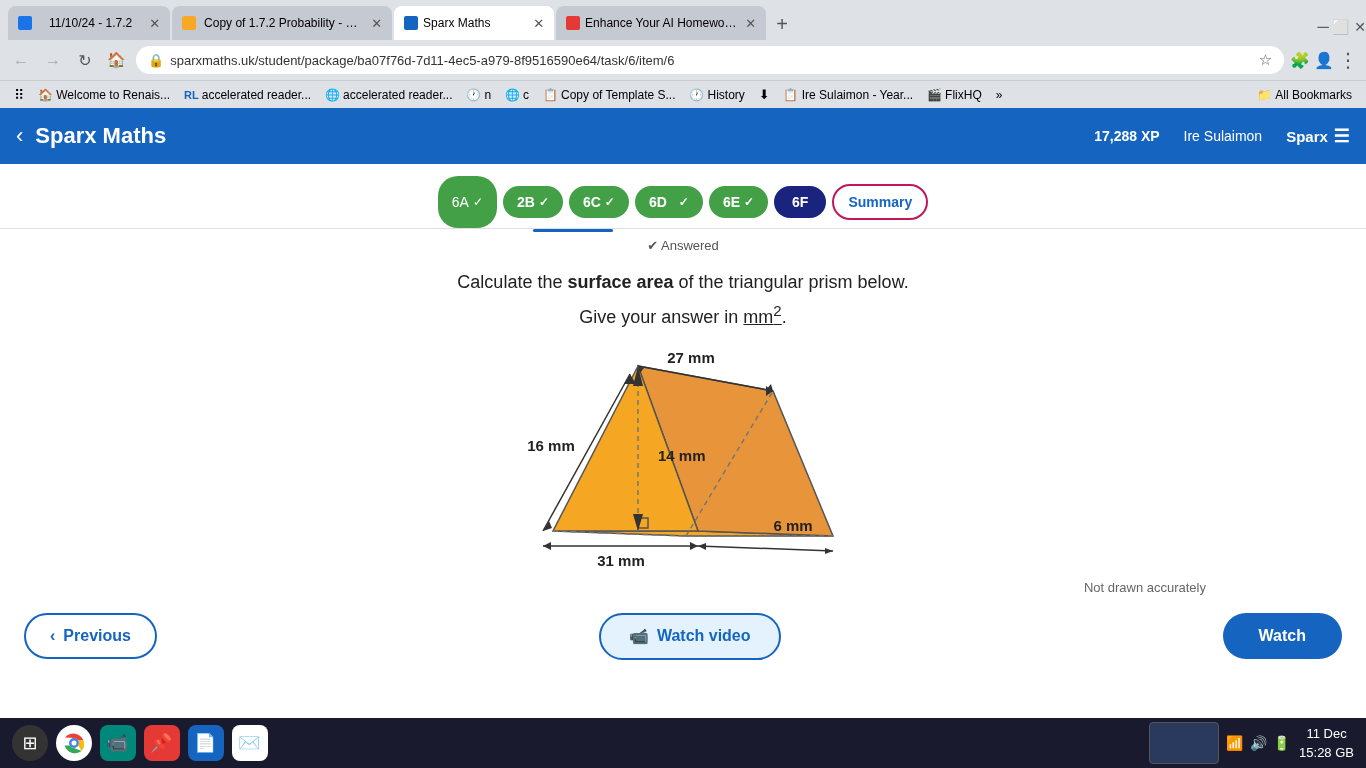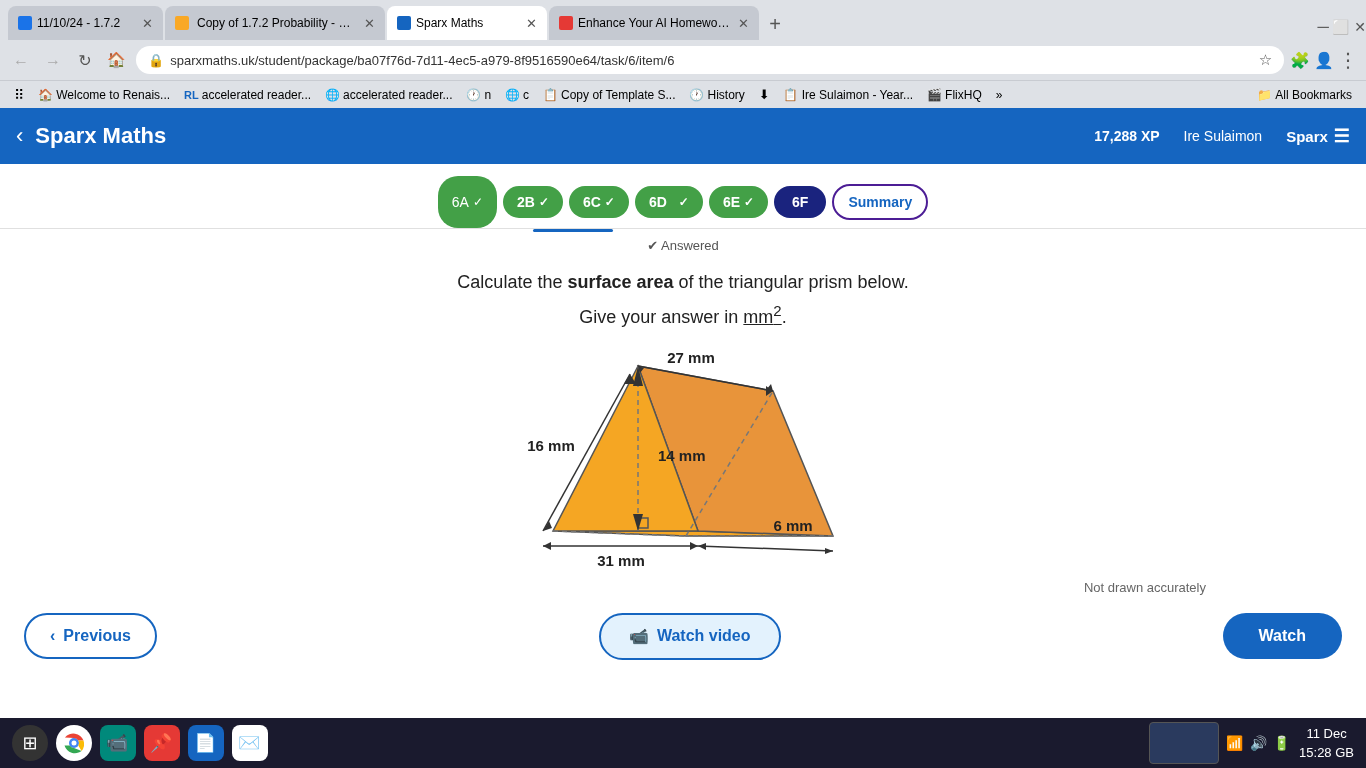--- a/index.html
+++ b/index.html
@@ -2,21 +2,21 @@
 <html><head>
   <meta charset="utf-8">
   <style>
     * { margin: 0; padding: 0; box-sizing: border-box; }
     body { font-family: 'Arial', sans-serif; background: #fff; width: 1366px; height: 768px; overflow: hidden; position: relative; }
   </style>
 </head>
 <body>
 
 <div style="background:#dee1e6; display:flex; align-items:flex-end; height:40px; padding-top:6px; padding-left:8px; gap:2px;">
-  <div style="display:flex;align-items:center;height:34px;padding:0 10px;border-radius:8px 8px 0 0;background:#c5c9d1;font-size:12px;gap:5px;min-width:155px;max-width:200px;">
+  <div style="display:flex;align-items:center;height:34px;padding:0 10px;border-radius:8px 8px 0 0;background:#c5c9d1;font-size:12px;gap:17px;min-width:155px;max-width:200px;">
     <span style="width:14px;height:14px;background:#1a73e8;border-radius:2px;flex-shrink:0;"></span>
     <span style="flex:1;overflow:hidden;text-overflow:ellipsis;white-space:nowrap;font-size:12px;">11/10/24 - 1.7.2</span>
     <span style="font-size:13px;color:#555;cursor:pointer;">✕</span>
   </div>
   <div style="display:flex;align-items:center;height:34px;padding:0 10px;border-radius:8px 8px 0 0;background:#c5c9d1;font-size:12px;gap:8px;min-width:190px;max-width:220px;">
     <span style="width:14px;height:14px;background:#f9a825;border-radius:2px;flex-shrink:0;"></span>
     <span style="flex:1;overflow:hidden;text-overflow:ellipsis;white-space:nowrap;font-size:12px;">Copy of 1.7.2 Probability - Set</span>
     <span style="font-size:13px;color:#555;cursor:pointer;">✕</span>
   </div>
   <div style="display:flex;align-items:center;height:34px;padding:0 10px;border-radius:8px 8px 0 0;background:#fff;font-size:12px;gap:5px;min-width:160px;max-width:200px;">
@@ -105,21 +105,21 @@
     <span>6D</span>
       <span style="font-size:12px;">✓</span>
   </div>
   <div style="padding:8px 14px;border-radius:20px;background:#43a047;color:white;font-size:14px;font-weight:600;cursor:pointer;display:flex;align-items:center;gap:4px;">
     <span>6E</span>
       <span style="font-size:12px;">✓</span>
   </div>
   <div style="padding:8px 18px;border-radius:20px;background:#1a237e;color:white;font-size:14px;font-weight:700;cursor:pointer;">
     <span>6F</span>
   </div>
-  <div style="padding:8px 14px;border-radius:20px;background:transparent;color:#1565c0;border:2px solid #4c1d95;font-size:14px;font-weight:600;cursor:pointer;">
+  <div style="padding:8px 14px;border-radius:20px;background:transparent;color:#1565c0;border:2px solid #be185d;font-size:14px;font-weight:600;cursor:pointer;">
     <span>Summary</span>
   </div>
 </div>
 
 <div style="display:flex;justify-content:center;margin-top:0;">
   <div style="width:80px; margin-left: -220px; height:3px;background:#1565c0;border-radius:2px;"></div>
 </div>
 
 <div style="display:flex;justify-content:center;align-items:center;gap:12px;padding:6px 0;font-size:13px;color:#555;">
   <span>✔ Answered</span>

